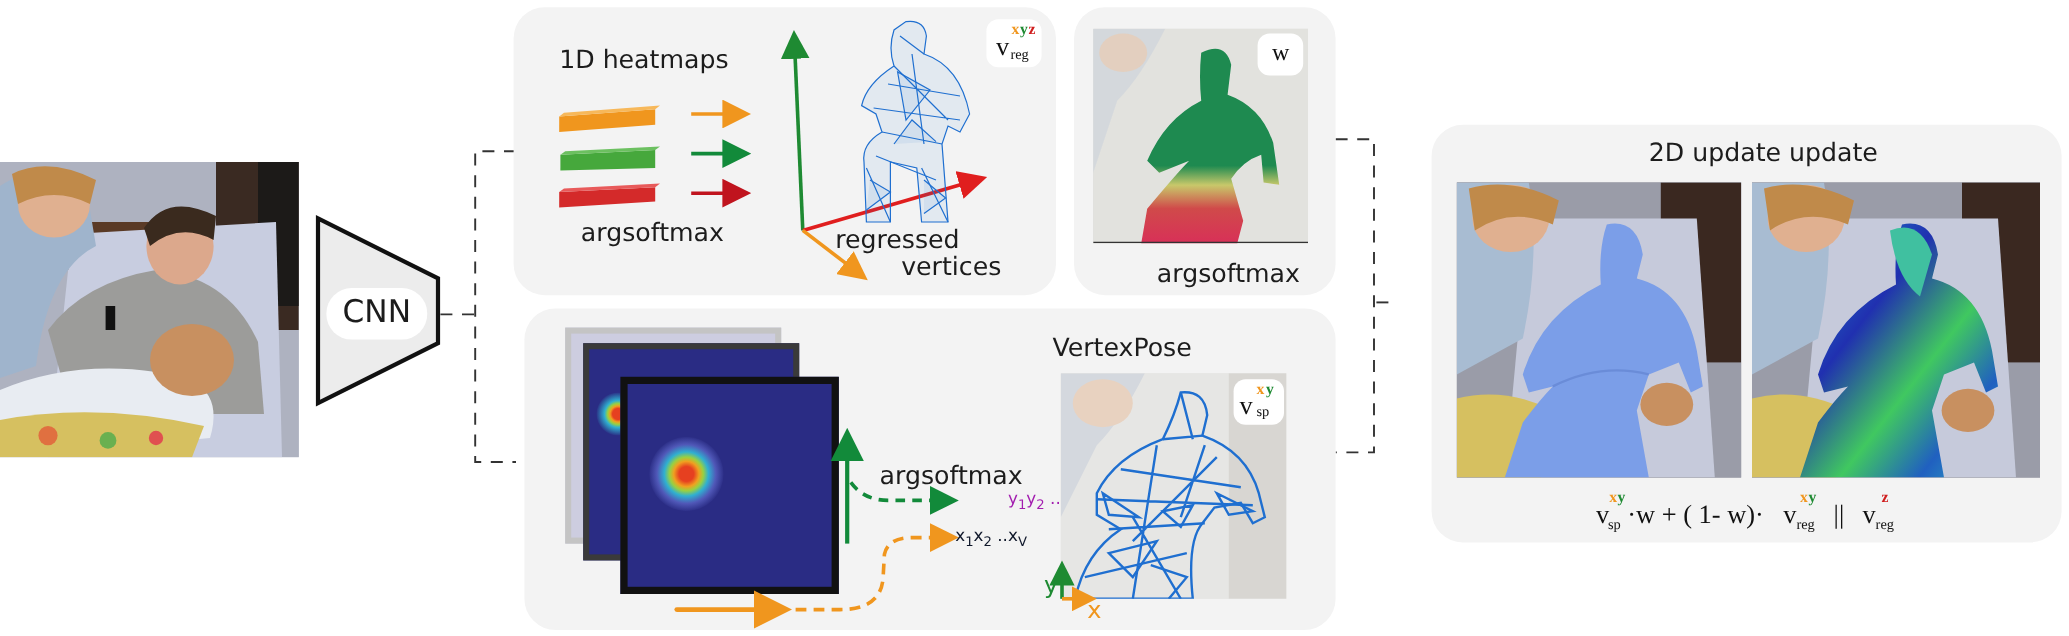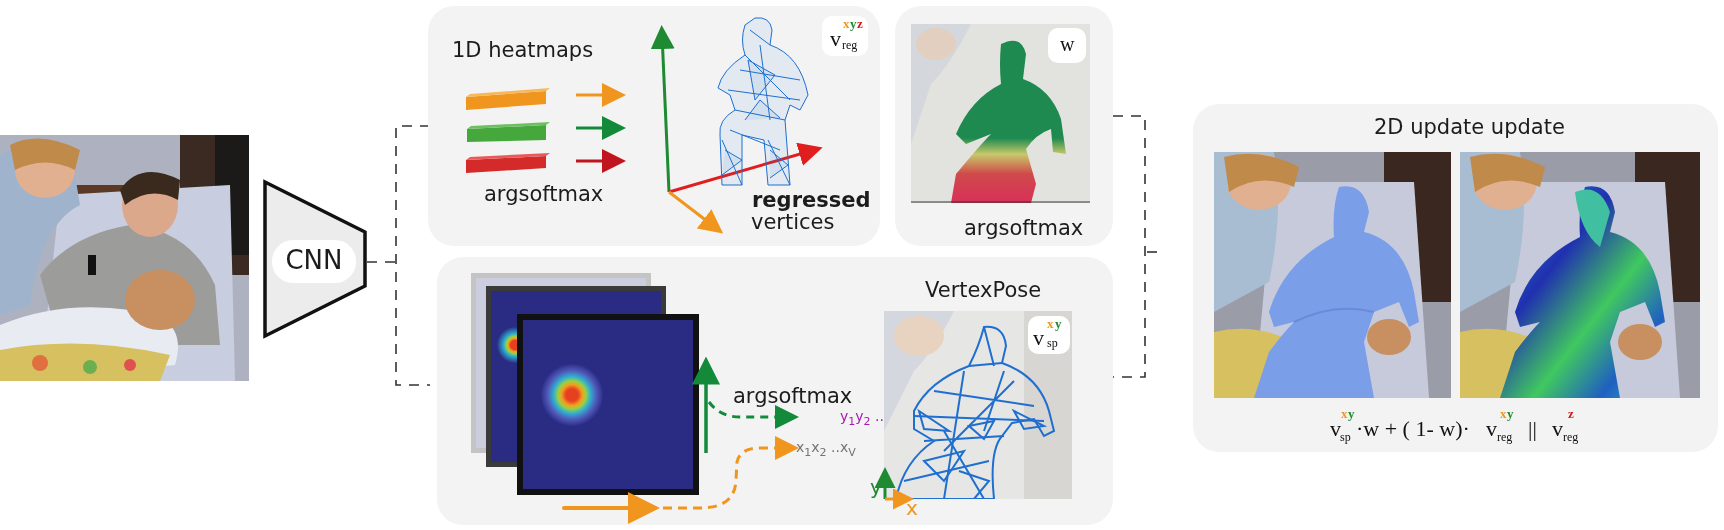--- a/index.html
+++ b/index.html
@@ -55,21 +55,21 @@
 </svg>
 <svg width="1724" height="530">
   <g stroke="#333" stroke-width="1.6" fill="none" stroke-dasharray="10,8">
     <polyline points="1113,116 1145,116 1145,377 1113,377"></polyline>
     <line x1="1147" y1="252" x2="1162" y2="252"></line>
   </g>
 </svg>
 
 <div class="panel" style="left:428px;top:6px;width:452px;height:240px;"></div>
 
-<div class="label" style="left:452px;top:38px;text-align:right;">1D heatmaps</div>
+<div class="label" style="left:466px;top:38px;text-align:right;">1D heatmaps</div>
 
 <svg width="1724" height="530">
 
   <polygon points="466,97 546,91 546,104 466,110" fill="#f0961e"></polygon>
   <polygon points="466,97 546,91 550,88 470,94" fill="#f7b85a"></polygon>
 
   <polygon points="467,129 546,125 546,140 467,142" fill="#46a83c"></polygon>
   <polygon points="467,129 546,125 550,122 471,126" fill="#6cc060"></polygon>
 
   <polygon points="466,160 546,156 546,168 466,173" fill="#d42a2a"></polygon>
@@ -110,21 +110,21 @@
   <line x1="669" y1="192" x2="716" y2="228" stroke="#f0961e" stroke-width="3" marker-end="url(#axO)"></line>
 </svg>
 
 <svg width="1724" height="530">
   <g stroke="#1f6fd0" stroke-width="1" fill="rgba(31,111,208,0.08)">
     <path d="M755 18 Q770 16 772 30 L770 45 Q800 55 808 95 L800 110 L790 105 L785 120 L790 185 L768 185 L764 140 L742 135 L742 185 L722 185 L720 135 Q718 120 735 110 L730 95 L718 88 Q722 70 745 55 Q740 40 745 25 Z"></path>
     <path d="M745 55 L790 100 M760 45 L770 120 M735 110 L785 120 M722 140 L742 185 M768 140 L790 185 M728 90 L800 100 M750 30 L770 45 M740 70 L800 80 M730 130 L780 150"></path>
     <path d="M725 150 L742 160 L722 175 M770 150 L788 165 L770 178 M748 60 L755 100 L775 75 Z M745 120 L760 100 L780 118"></path>
   </g>
 </svg>
-<div class="label" style="left:752px;top:188px;font-weight:bold;">regressed</div>
+<div class="label" style="left:696px;top:188px;">regressed</div>
 <div class="label" style="left:751px;top:210px;">vertices</div>
 
 <div class="badge" style="left:822px;top:16px;width:46px;height:40px;">
   <span style="position:absolute;left:8px;top:10px;font-size:22px;">v</span>
   <span style="position:absolute;left:21px;top:0px;font-size:13px;font-weight:bold;color:#f0961e;">x</span>
   <span style="position:absolute;left:28px;top:0px;font-size:13px;font-weight:bold;color:#1e8a32;">y</span>
   <span style="position:absolute;left:35px;top:0px;font-size:13px;font-weight:bold;color:#d01e1e;">z</span>
   <span style="position:absolute;left:20px;top:22px;font-size:12px;">reg</span>
 </div>
 
@@ -179,25 +179,25 @@
   <line x1="564" y1="508" x2="648" y2="508" stroke="#f0961e" stroke-width="4" stroke-linecap="round" marker-end="url(#vO)"></line>
 
   <path d="M663 508 L700 508 Q735 508 736 480 L737 462 Q740 448 760 448 L790 448" stroke="#f0961e" stroke-width="3" fill="none" stroke-dasharray="9,6" marker-end="url(#vO)"></path>
 </svg>
 
 <div class="label" style="left:733px;top:384px;">argsoftmax</div>
 
 <div class="abs" style="left:840px;top:408px;font-size:14px;color:#a21caf;white-space:nowrap;">
   <span>y</span><sub class="mono-sub">1</sub><span>y</span><sub class="mono-sub">2</sub><span> ..y</span><sub class="mono-sub">V</sub>
 </div>
-<div class="abs" style="left:796px;top:439px;font-size:14px;color:#737373;white-space:nowrap;">
+<div class="abs" style="left:796px;top:439px;font-size:14px;color:#0f172a;white-space:nowrap;">
   <span>x</span><sub class="mono-sub">1</sub><span>x</span><sub class="mono-sub">2</sub><span> ..x</span><sub class="mono-sub">V</sub>
 </div>
 
-<div class="label" style="left:925px;top:278px;">VertexPose</div>
+<div class="label" style="left:877px;top:278px;">VertexPose</div>
 
 <div class="photo" style="left:884px;top:311px;width:188px;height:188px;background:#e4e4e2;">
   <svg width="188" height="188" viewBox="0 0 188 188">
     <rect width="188" height="188" fill="#e6e6e4"></rect>
     <path d="M0 0 L70 0 Q50 40 30 60 L0 120 Z" fill="#d4d8de"></path>
     <ellipse cx="35" cy="25" rx="25" ry="20" fill="#e8d2c0"></ellipse>
     <rect x="140" y="0" width="48" height="188" fill="#d8d6d2"></rect>
     <g stroke="#1f6fd0" stroke-width="2" fill="none">
       <path d="M100 16 Q120 14 122 35 L118 52 Q155 65 165 100 L170 120 L160 125 L150 108 L128 112 L118 125 Q105 140 110 188 L12 188 Q20 150 50 130 L30 118 L30 100 Q45 70 85 55 Q95 35 100 16 Z"></path>
       <path d="M85 55 L118 52 M100 16 L110 55 M50 80 L150 95 M30 105 L160 110 M40 130 L120 125 M20 170 L105 150 M60 120 L100 188 M80 60 L60 188 M120 60 L100 120 M130 70 L60 140"></path>

